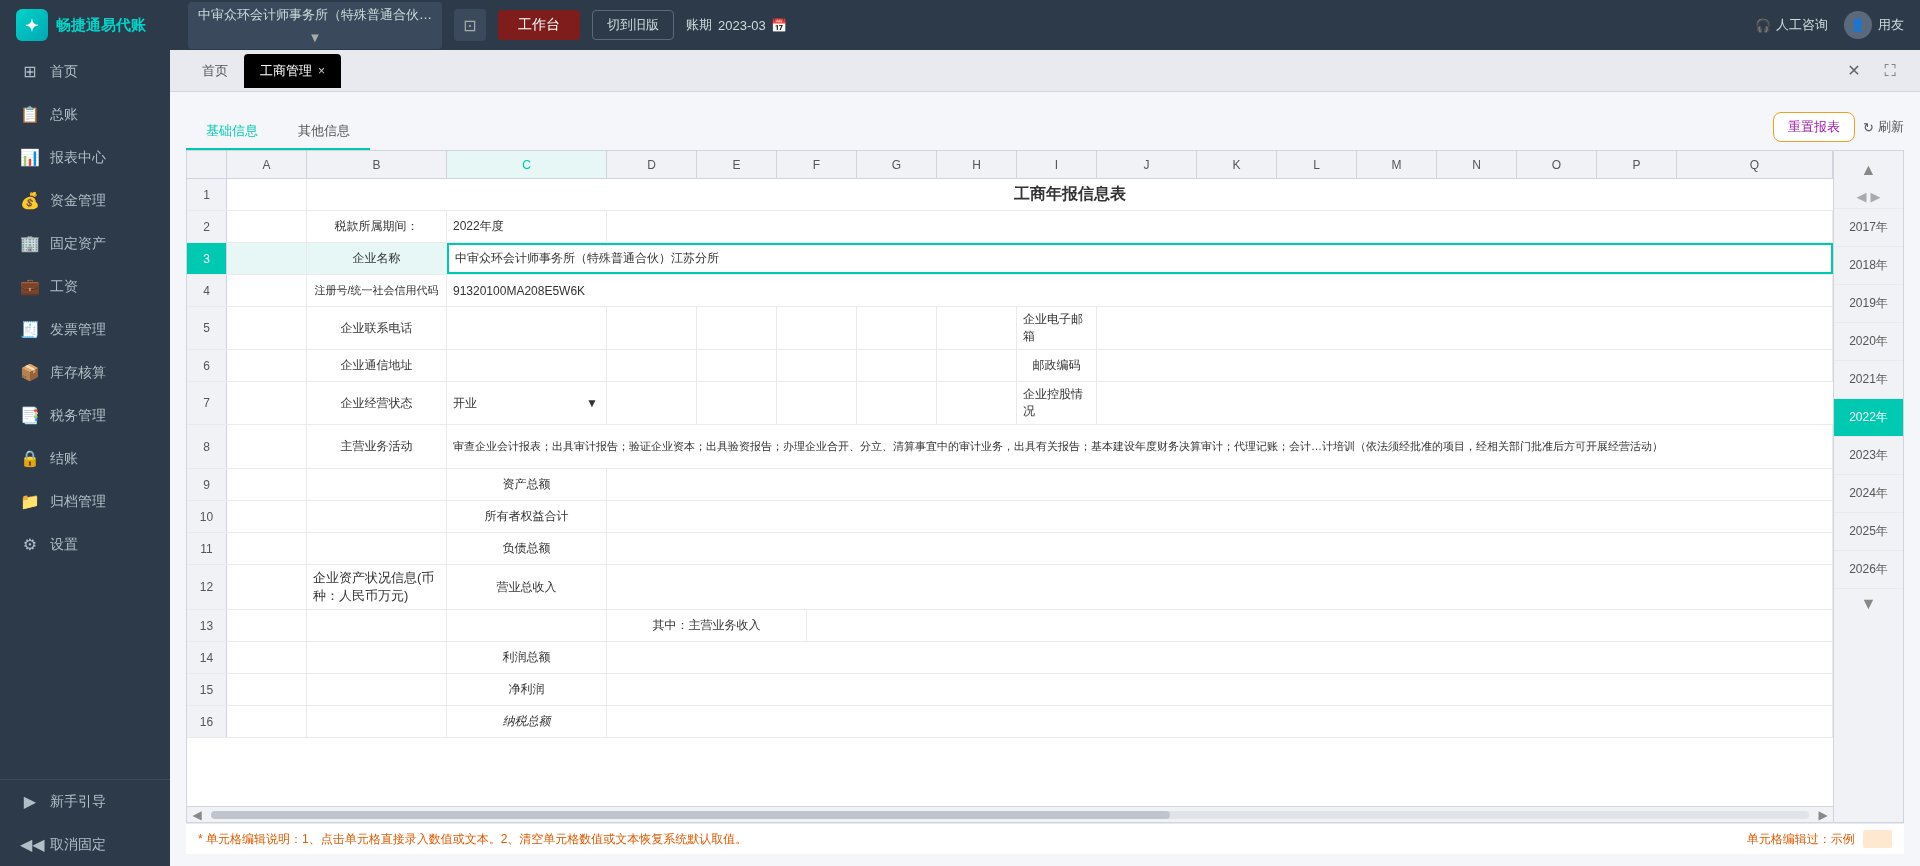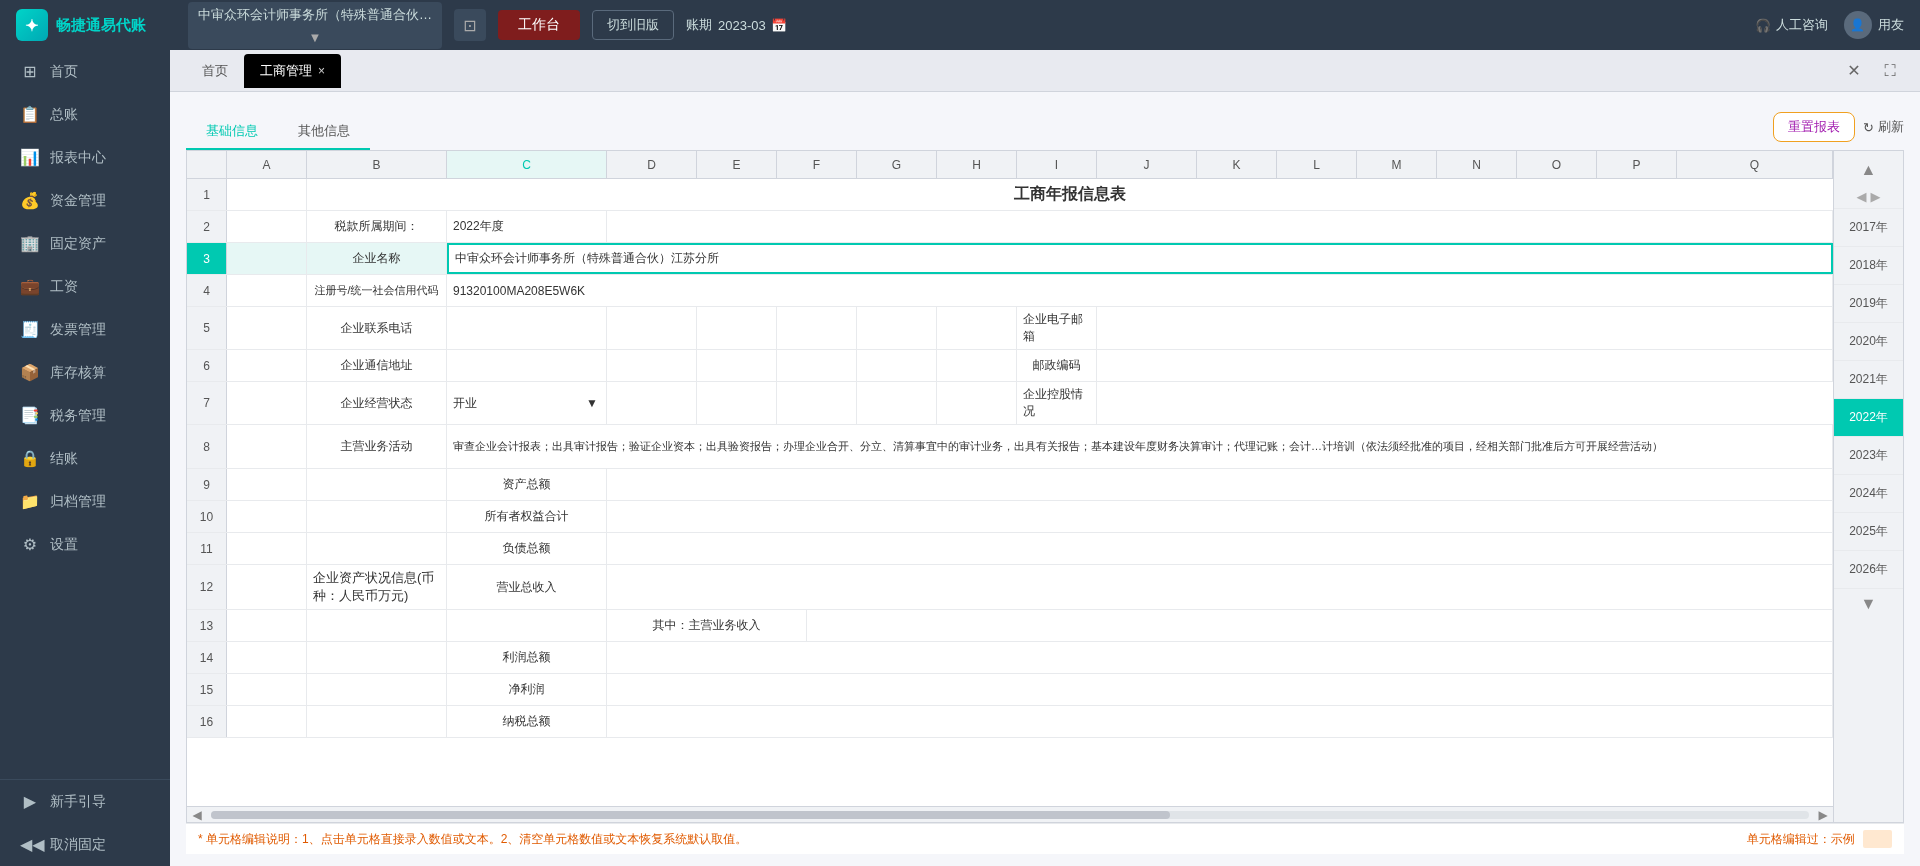--- a/index.html
+++ b/index.html
@@ -382,21 +382,21 @@
               <div class="ss-cell" style="width:80px;"></div>
               <div class="ss-cell" style="width:140px;"></div>
               <div class="ss-cell center" style="width:160px;">净利润</div>
               <div class="ss-cell" style="flex:1;"></div>
             </div>
 
             <div class="ss-row">
               <div class="row-num">16</div>
               <div class="ss-cell" style="width:80px;"></div>
               <div class="ss-cell" style="width:140px;"></div>
-              <div class="ss-cell center" style="width:160px;">纳税总额</div>
+              <div class="ss-cell center" style="width:160px;font-style:italic;">纳税总额</div>
               <div class="ss-cell" style="flex:1;"></div>
             </div>
 
           </div>
 
           <div class="h-scroll-bar">
             <div class="h-scroll-arrow">◀</div>
             <div class="h-scroll-track">
               <div class="h-scroll-thumb"></div>
             </div>

